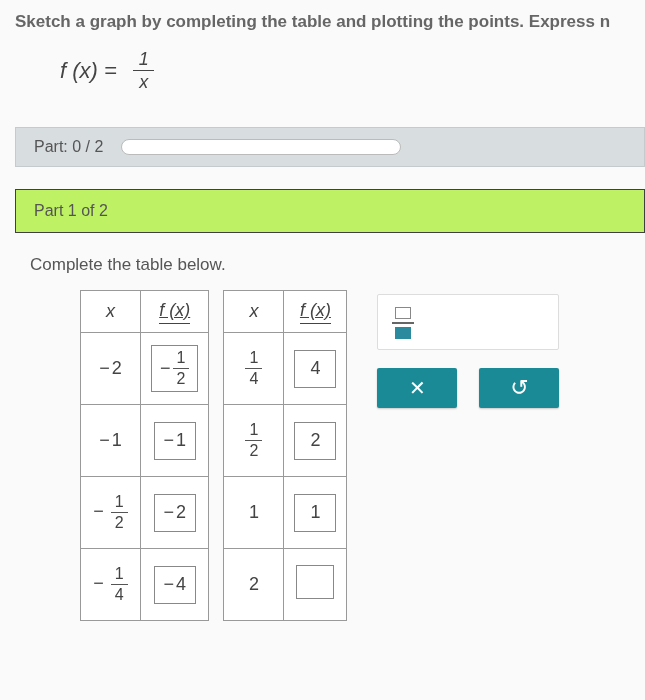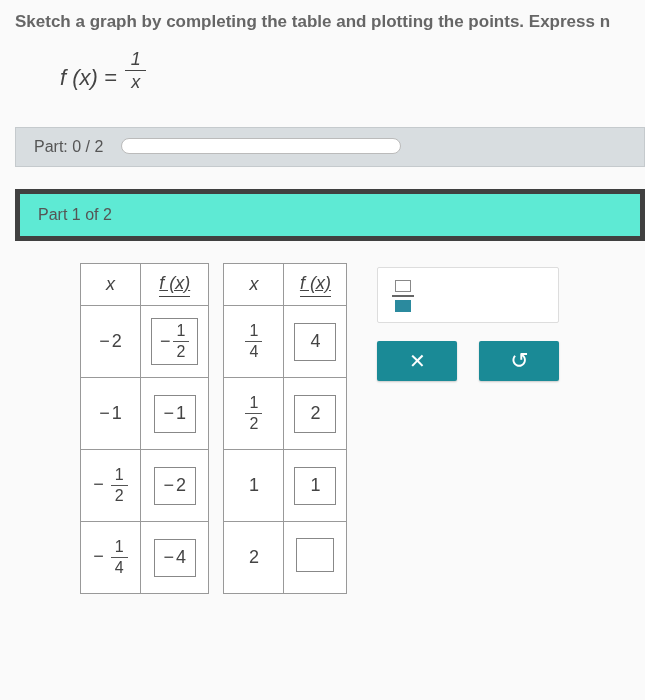--- a/index.html
+++ b/index.html
@@ -23,22 +23,22 @@
       margin-bottom: 18px;
       font-weight: bold;
     }
     .equation {
       font-size: 22px;
       font-style: italic;
       color: #444;
       margin-left: 45px;
       margin-bottom: 35px;
       display: flex;
-      align-items: flex-end;
-      gap: 8px;
+      align-items: center;
+      gap: 16px;
     }
     .frac {
       display: inline-flex;
       flex-direction: column;
       align-items: center;
       font-style: normal;
       vertical-align: middle;
       font-size: 18px;
       line-height: 1;
     }
@@ -50,35 +50,35 @@
     .equation .eq-frac .num, .equation .eq-frac .den { font-style: italic; padding: 0 6px 2px; }
     .equation .eq-frac .den { padding: 2px 6px 0; }
 
     .part-progress {
       background: #d8dde0;
       border: 1px solid #c5cacd;
       padding: 10px 18px;
       font-size: 16px;
       color: #555;
       display: flex;
-      align-items: flex-start;
+      align-items: center;
       gap: 18px;
       margin-bottom: 22px;
       margin-top: 36px;
     }
     .progress-bar {
       flex: 0 0 280px;
       height: 16px;
       background: #fff;
       border: 1px solid #bbb;
       border-radius: 10px;
     }
     .part-header {
-      background: #5eead4;
-      border: 5px solid #404040;
+      background: #bef264;
+      border: 1px solid #404040;
       padding: 12px 18px;
       font-size: 16px;
       color: #555;
       margin-bottom: 22px;
     }
     .subinstruction {
       font-size: 17px;
       color: #555;
       margin: 0 0 15px 15px;
     }
@@ -190,20 +190,21 @@
     </span>
   </div>
 
   <div class="part-progress">
     <span>Part: 0 / 2</span>
     <div class="progress-bar"></div>
   </div>
 
   <div class="part-header">Part 1 of 2</div>
 
+  <div class="subinstruction">Complete the table below.</div>
 
   <div class="content-row">
 
     <div class="tables-wrap">
 
       <table class="val">
         <tbody>
             <tr>
           <th>x</th>
           <th><span class="fx-hdr">f (x)</span></th>

